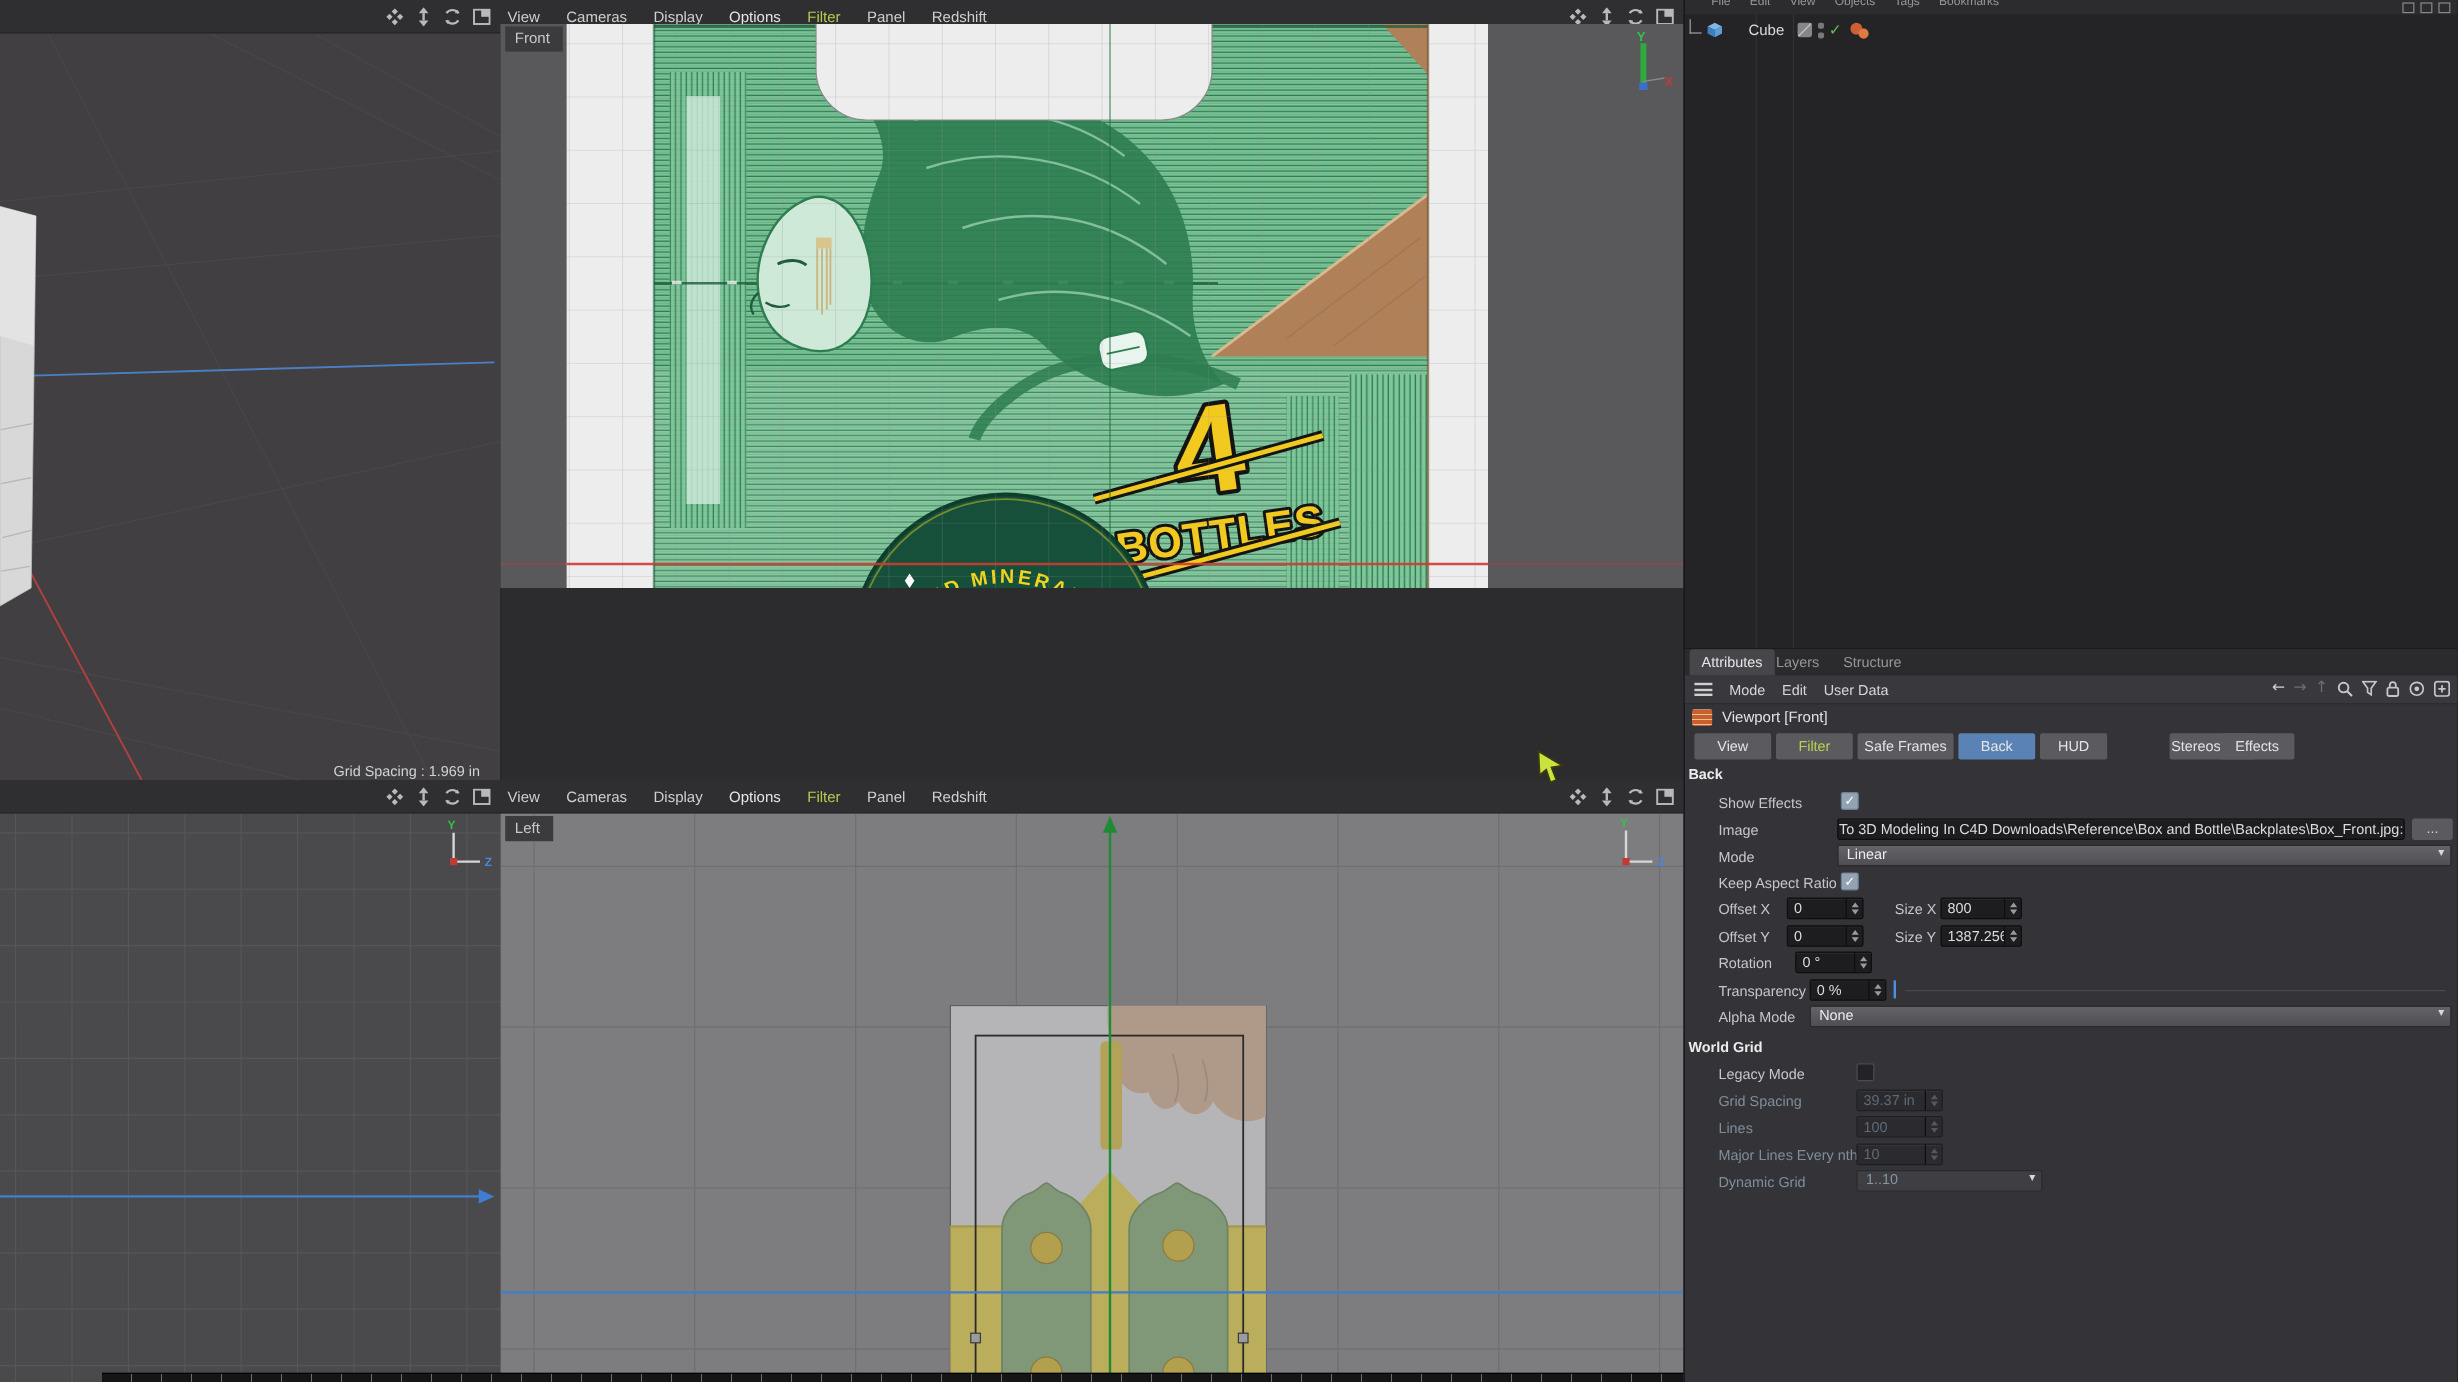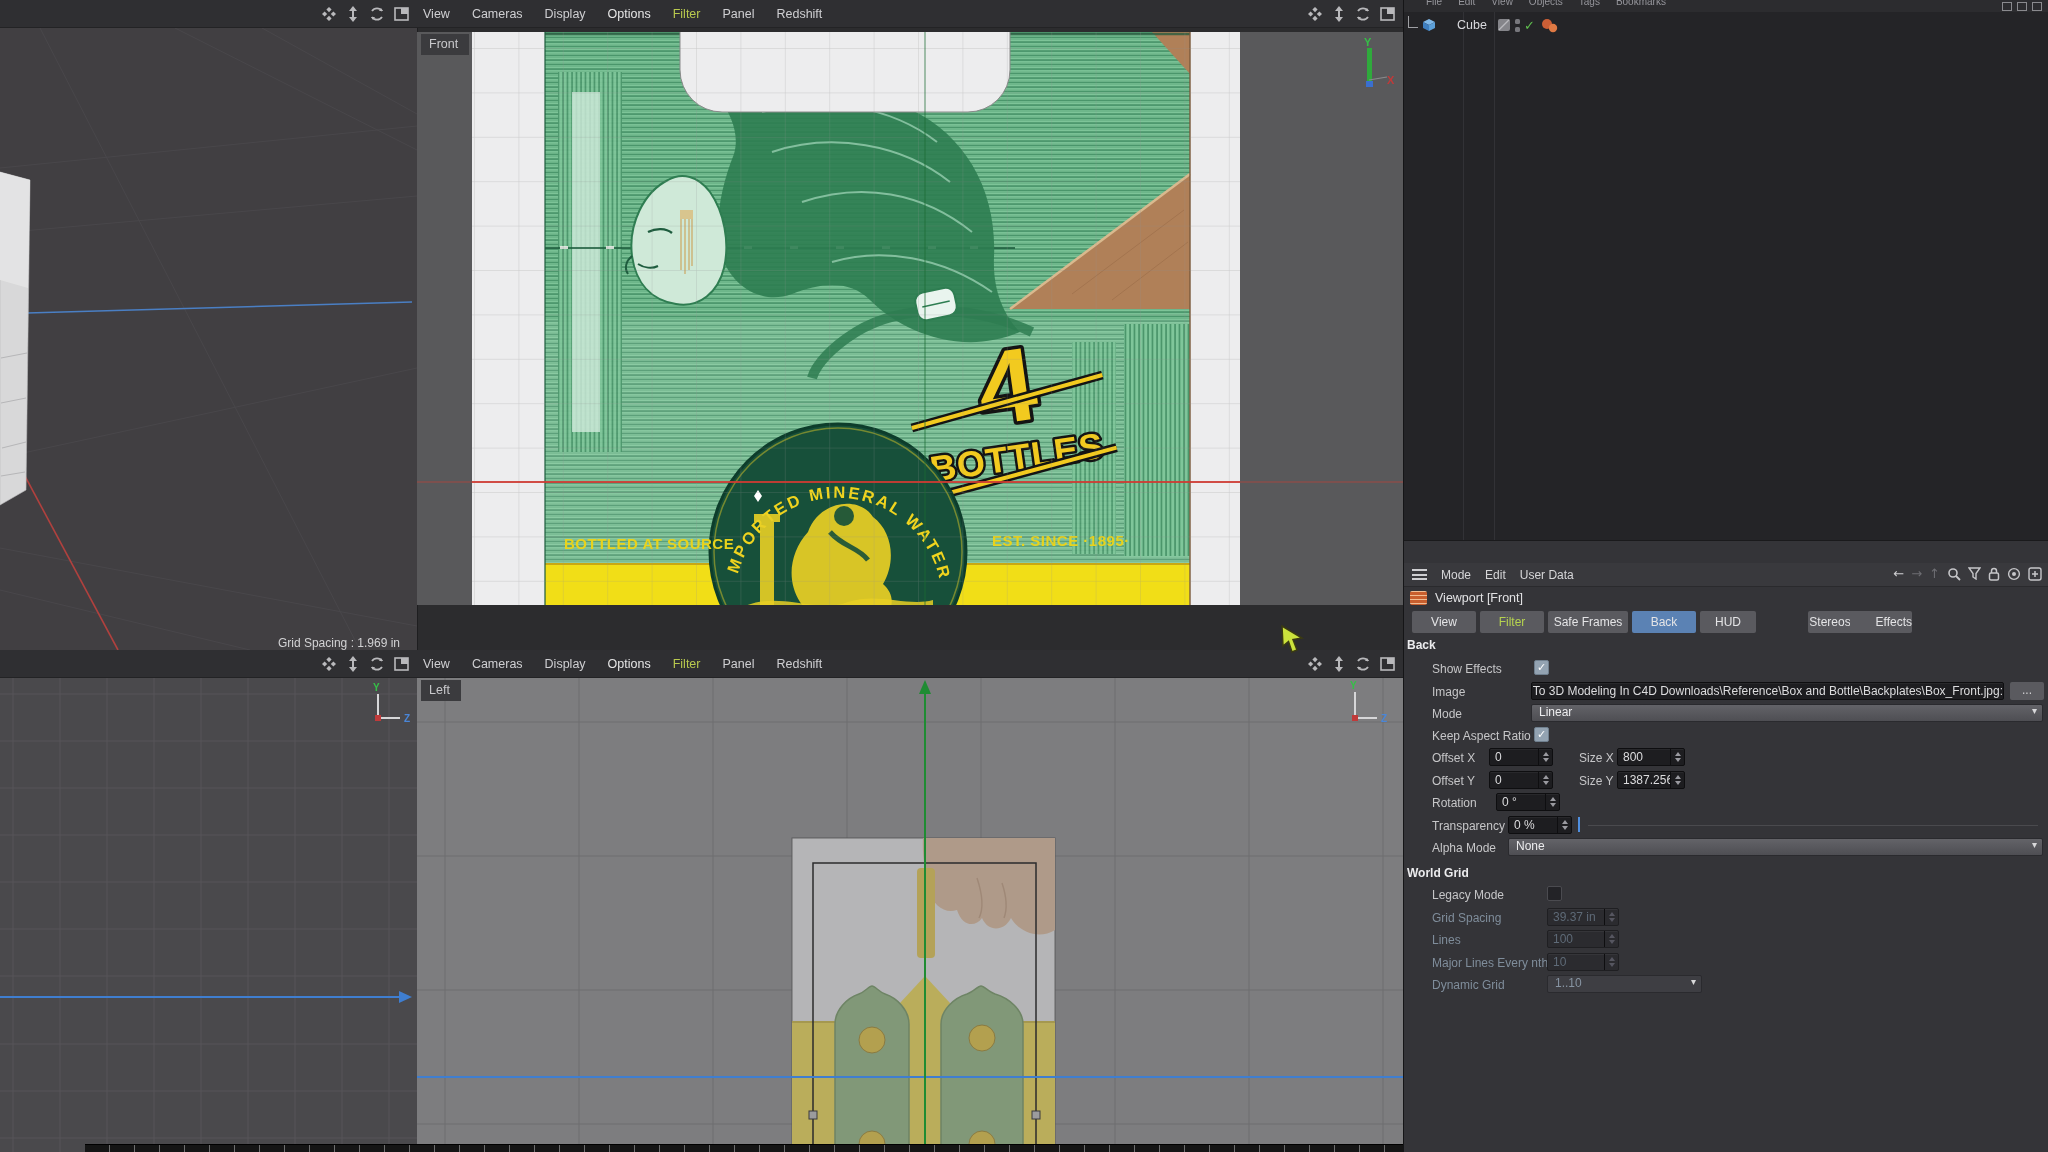--- a/index.html
+++ b/index.html
@@ -250,21 +250,21 @@
           </g>
           <path d="M12 2l2 3h-4z" fill="#b9b9bc"></path>
           <path d="M4 14l-2-3h4z" fill="#b9b9bc"></path>
         </svg>
       <svg class="sicon" width="15" height="14" viewBox="0 0 15 14">
           <rect x="1" y="1" width="13" height="12" fill="none" stroke="#b9b9bc" stroke-width="1.6"></rect>
           <rect x="7" y="1" width="7" height="6" fill="#b9b9bc"></rect>
         </svg>
     </span>
   </div>
-  <div class="vpc" style="left:417px;top:32px;width:986px;height:573px;background:#59595b;">
+  <div class="vpc" style="left:417px;top:20px;width:986px;height:470px;background:#59595b;">
     <div class="vplabel">Front</div>
 
     <svg style="position:absolute;left:55px;top:0;" width="768" height="622" viewBox="0 0 768 622">
       <defs>
         <pattern id="peng" width="8" height="4.5" patternUnits="userSpaceOnUse">
           <rect width="8" height="4.5" fill="#7fc69a"></rect>
           <path d="M0 1 H8" stroke="#2c7a50" stroke-width="1.1"></path>
           <path d="M0 3.2 H8" stroke="#2c7a50" stroke-width="0.5" opacity="0.5"></path>
         </pattern>
         <pattern id="pengv" width="4.5" height="8" patternUnits="userSpaceOnUse">
@@ -520,20 +520,25 @@
         </span>
       <span class="omcheck">✓</span>
       <svg width="17" height="15" viewBox="0 0 17 15" style="margin-left:6px;">
         <circle cx="6" cy="6" r="5" fill="#cc5f36"></circle>
         <circle cx="12" cy="10" r="4.2" fill="#e07a44"></circle>
       </svg>
     </div>
   </div>
 
   <div id="attrs">
+    <div class="tabsbar">
+      <span class="ptab active" style="left:4px;">Attributes</span>
+      <span class="ptab" style="left:66px;">Layers</span>
+      <span class="ptab" style="left:122px;">Structure</span>
+    </div>
     <div class="modebar">
       <span class="burger"></span>
       <span class="mi">Mode</span>
       <span class="mi">Edit</span>
       <span class="mi">User Data</span>
       <span class="mbicons">
         <span class="ar">←</span>
         <span class="ar dim">→</span>
         <span class="ar dim">↑</span>
         <svg width="14" height="14" viewBox="0 0 14 14">
@@ -560,21 +565,21 @@
     <div class="objrow">
       <span class="vpicon"></span>
       <span class="objtitle">Viewport [Front]</span>
     </div>
     <span class="stab" style="left:8px;width:64px;">View</span>
     <span class="stab green" style="left:76px;width:64px;">Filter</span>
     <span class="stab" style="left:144px;width:80px;">Safe Frames</span>
     <span class="stab sel" style="left:228px;width:64px;">Back</span>
     <span class="stab" style="left:296px;width:56px;">HUD</span>
     <span class="stab" style="left:356px;width:72px;margin-left:48px;">Stereoscopic</span>
-    <span class="stab" style="left:446px;width:62px;text-align:right;">Effects</span>
+    <span class="stab" style="left:446px;width:62px;">Effects</span>
 
     <span class="sectitle" style="top:97px;">Back</span>
 
     <span class="albl" style="top:121px;">Show Effects</span>
     <span class="cb on" style="left:130px;top:119px;"></span>
 
     <span class="albl" style="top:144px;">Image</span>
     <span class="field" style="left:127px;top:141px;width:473px;">
         <span class="val" style="direction:rtl;text-align:left;">:tion To 3D Modeling In C4D Downloads\Reference\Box and Bottle\Backplates\Box_Front.jpg</span>
       </span>

